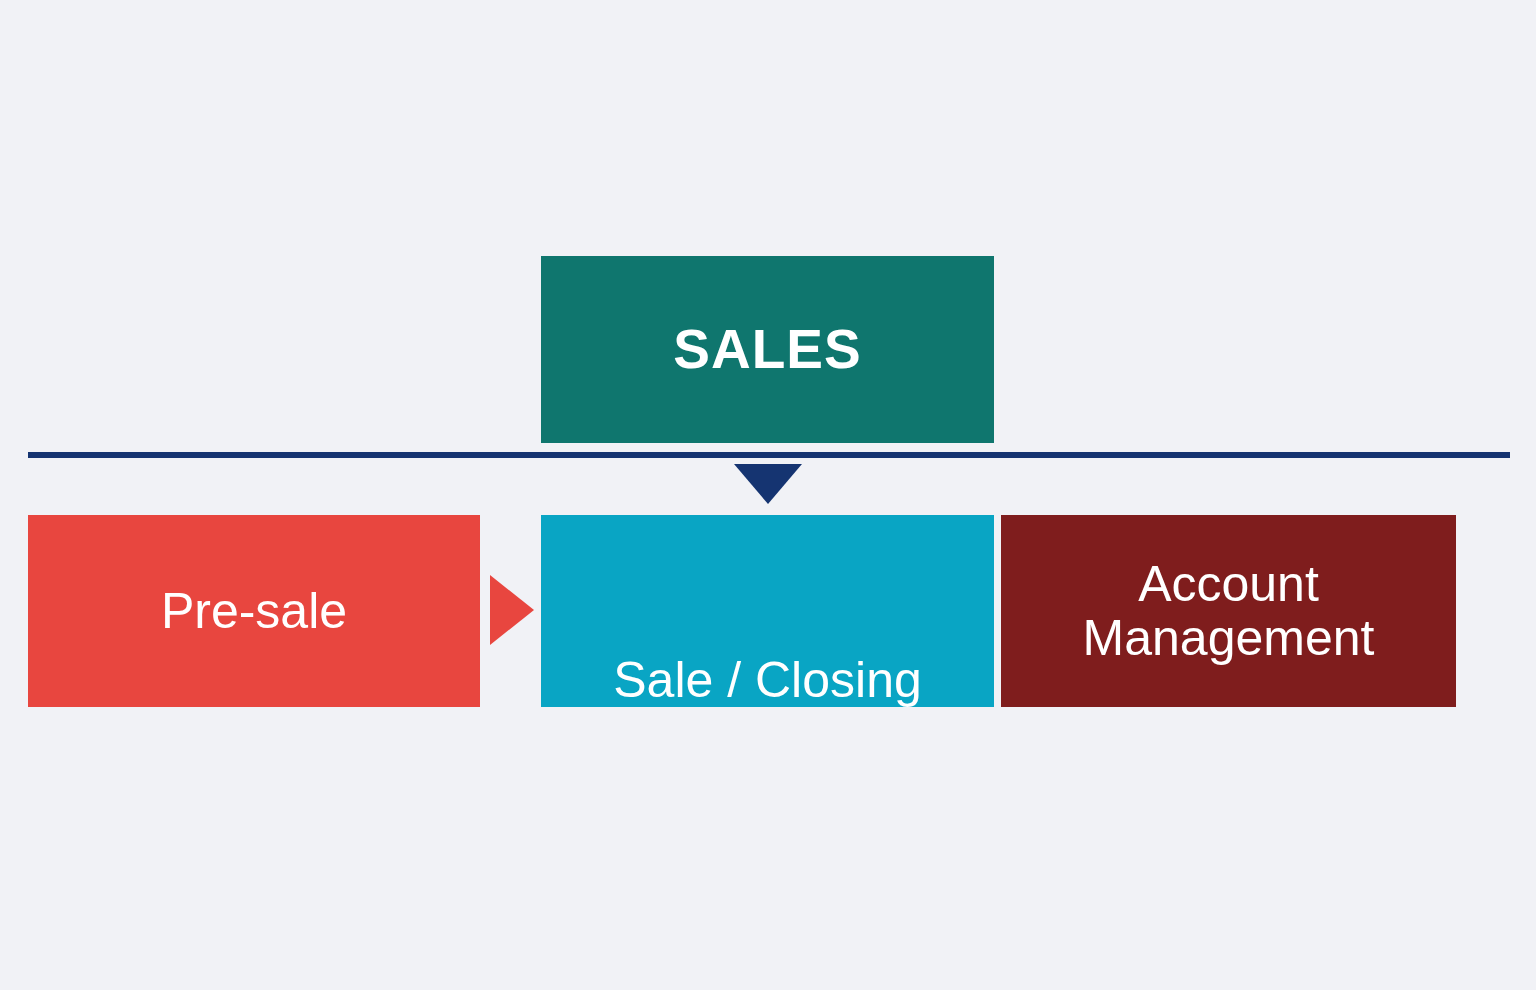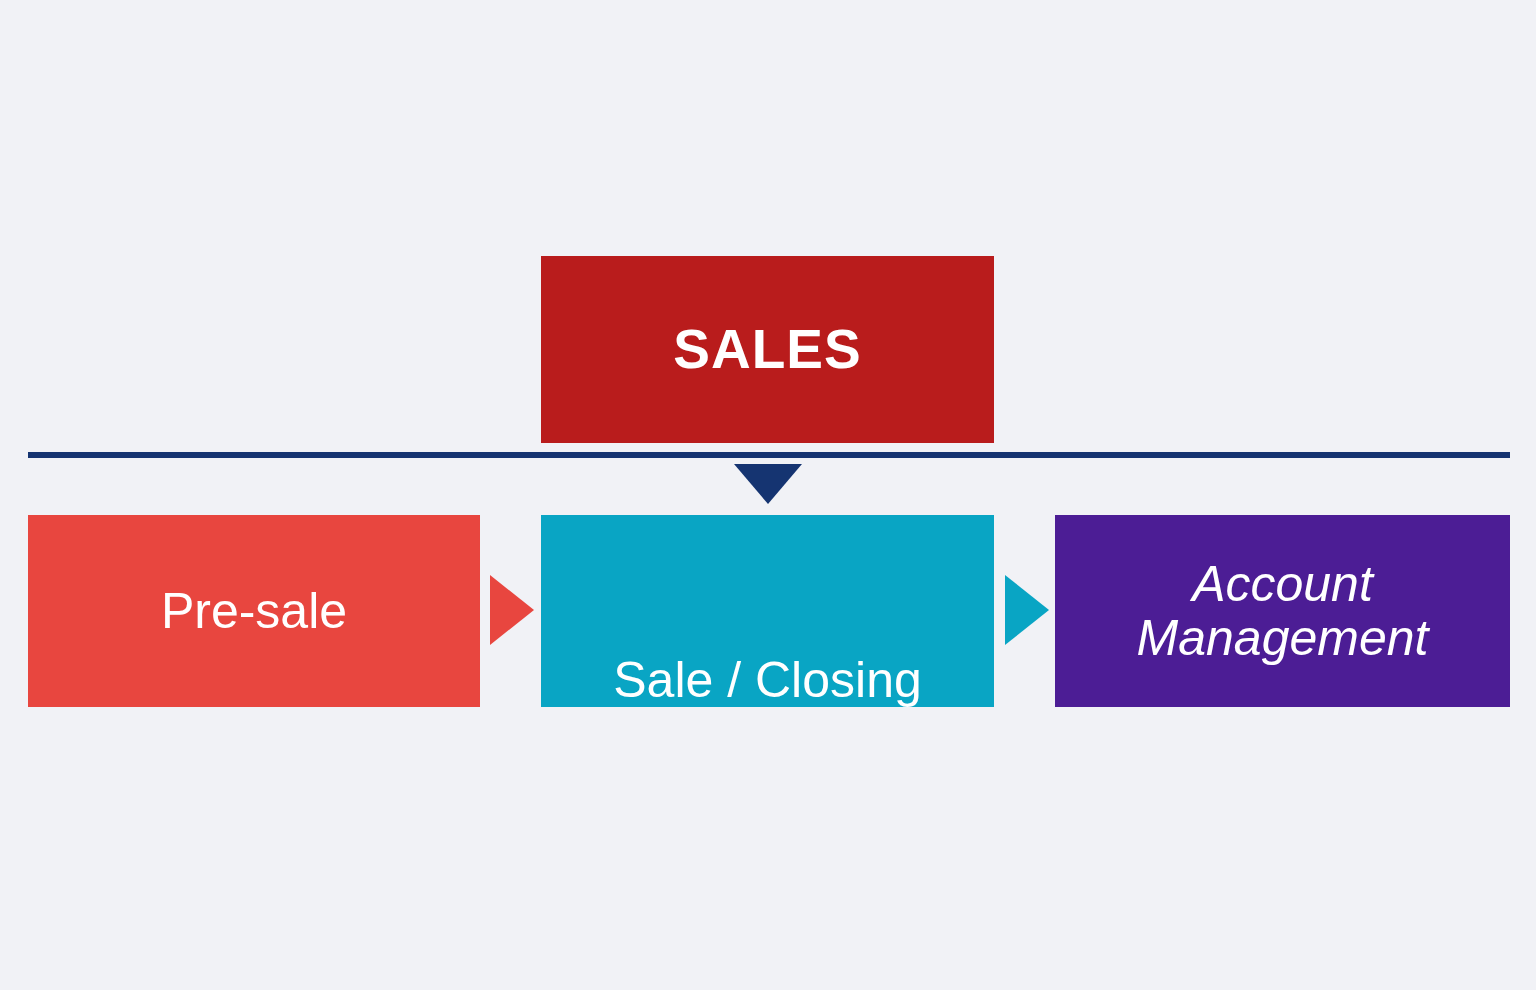--- a/index.html
+++ b/index.html
@@ -21,21 +21,21 @@
     background: #f1f2f6;
   }
 
   
   .header-box {
     position: absolute;
     left: 541px;
     top: 256px;
     width: 453px;
     height: 187px;
-    background: #b91c1c;
+    background: #0f766e;
     display: flex;
     align-items: center;
     justify-content: center;
   }
   .header-box-label {
     color: #ffffff;
     font-size: 55px;
     font-weight: bold;
     letter-spacing: 1px;
     line-height: 1;
@@ -97,24 +97,23 @@
     width: 452px;
     background: #e8463f;
   }
   .stage-sale {
     left: 541px;
     width: 453px;
     background: #09a5c4;
     align-items: flex-end;
   }
   .stage-account {
-    left: 1055px;
+    left: 1001px;
     width: 455px;
-    background: #4c1d95;
-    font-style: italic;
+    background: #7f1d1d;
   }
 
   
   .stage-arrow {
     position: absolute;
     top: 60px;
     width: 0;
     height: 0;
     border-top: 35px solid transparent;
     border-bottom: 35px solid transparent;

